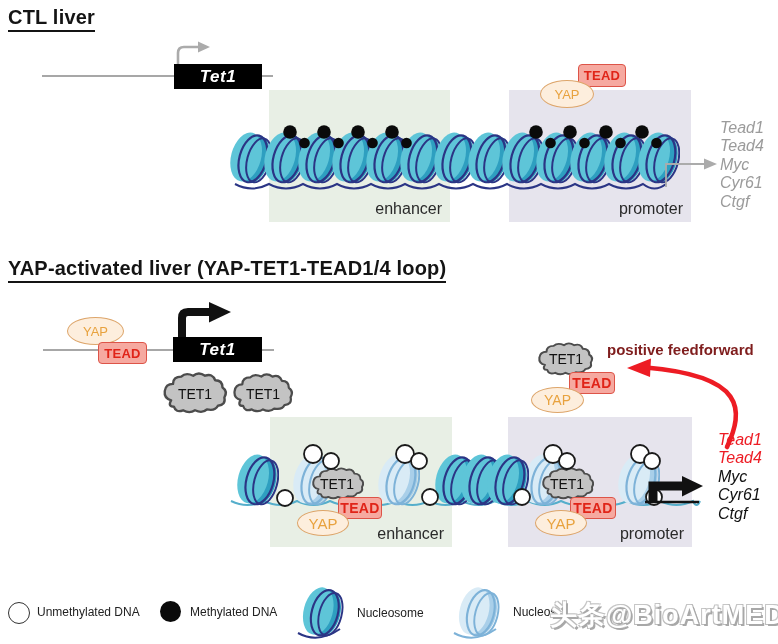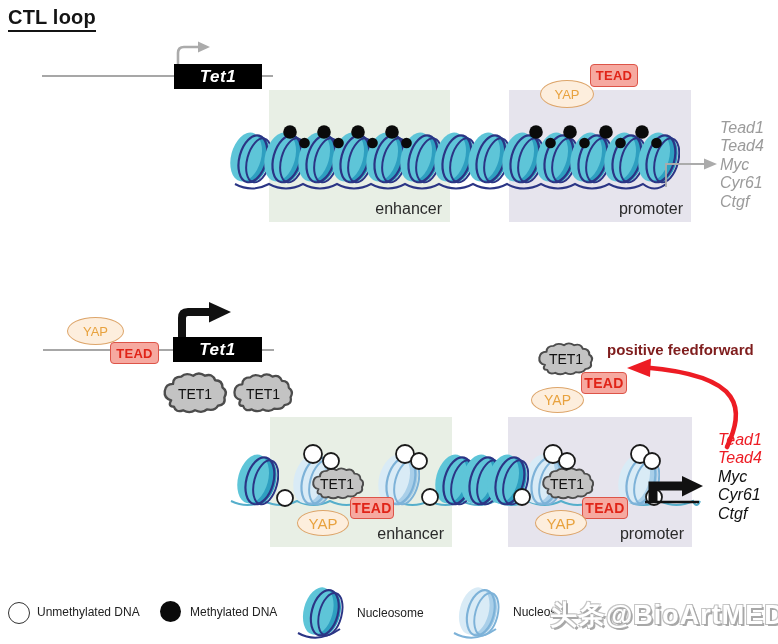--- a/index.html
+++ b/index.html
@@ -24,21 +24,21 @@
     font-style:italic;font-weight:bold;letter-spacing:.5px;
   }
   .yap{
     position:absolute;border-radius:50%;
     display:flex;align-items:center;justify-content:center;
     font-size:13px;
   }
   .tead{
     position:absolute;border-radius:4px;
     display:flex;align-items:center;justify-content:center;
-    font-size:13px;font-weight:bold;letter-spacing:.3px;margin-left:12px;
+    font-size:13px;font-weight:bold;letter-spacing:.3px;
   }
   .cloudlabel{
     position:absolute;display:flex;align-items:center;justify-content:center;
     font-size:14px;color:#111;width:56px;height:16px;
   }
   .genelist{position:absolute;font-size:16px;font-style:italic;line-height:18.4px;}
   .genelist span{display:block;}
   .feedforward{
     position:absolute;font-size:15px;font-weight:bold;white-space:nowrap;
   }
@@ -190,21 +190,21 @@
           <use href="#nuc" x="300" y="583" width="44" height="58"></use>
           <path d="M298,633 Q318,644 340,629" stroke="#2b3585" stroke-width="2" fill="none"></path>
         </g>
         <g>
           <use href="#nucf" x="456" y="583" width="44" height="58"></use>
           <path d="M454,633 Q474,644 496,629" stroke="#7db2d8" stroke-width="2" fill="none"></path>
         </g>
       </svg></div>
 
   <div class="abs z2" style="left:8px;top:6px;">
-    <span class="title">CTL loop</span>
+    <span class="title">CTL liver</span>
   </div>
 
   <div class="genebox z2" style="left:174px;top:64px;width:88px;height:25px;">Tet1</div>
 
   <div class="tead z2" id="tead1" style="left: 578px; top: 64px; width: 46px; height: 21px; background: rgb(246, 169, 160); border: 1.5px solid rgb(221, 84, 72); color: rgb(224, 36, 24);">TEAD</div>
   <div class="yap z2" id="yap1" style="left: 540px; top: 80px; width: 52px; height: 26px; background: rgb(253, 238, 221); border: 1.5px solid rgb(221, 165, 106); color: rgb(232, 162, 62);">YAP</div>
 
   <div class="region-label-wrap"></div>
   <div class="abs z2" style="left:269px;top:90px;width:181px;height:132px;pointer-events:none;">
     <span class="region-label">enhancer</span>
@@ -214,20 +214,23 @@
   </div>
 
   <div class="genelist z2" id="genes1" style="left: 720px; top: 119px; color: rgb(155, 155, 155);">
     <span>Tead1</span>
     <span>Tead4</span>
     <span>Myc</span>
     <span>Cyr61</span>
     <span>Ctgf</span>
   </div>
 
+  <div class="abs z2" style="left:8px;top:257px;">
+    <span class="title">YAP-activated liver (YAP-TET1-TEAD1/4 loop)</span>
+  </div>
 
   <div class="yap z2" id="yap2l" style="left: 67px; top: 317px; width: 55px; height: 26px; background: rgb(253, 238, 221); border: 1.5px solid rgb(221, 165, 106); color: rgb(232, 162, 62);">YAP</div>
   <div class="tead z2" id="tead2l" style="left: 98px; top: 342px; width: 47px; height: 20px; background: rgb(246, 169, 160); border: 1.5px solid rgb(221, 84, 72); color: rgb(224, 36, 24);">TEAD</div>
 
   <div class="genebox z2" style="left:173px;top:337px;width:89px;height:25px;">Tet1</div>
 
   <div class="cloudlabel z2" style="left:167px;top:386px;">TET1</div>
   <div class="cloudlabel z2" style="left:235px;top:386px;">TET1</div>
 
   <div class="cloudlabel z2" style="left:538px;top:351px;">TET1</div>

